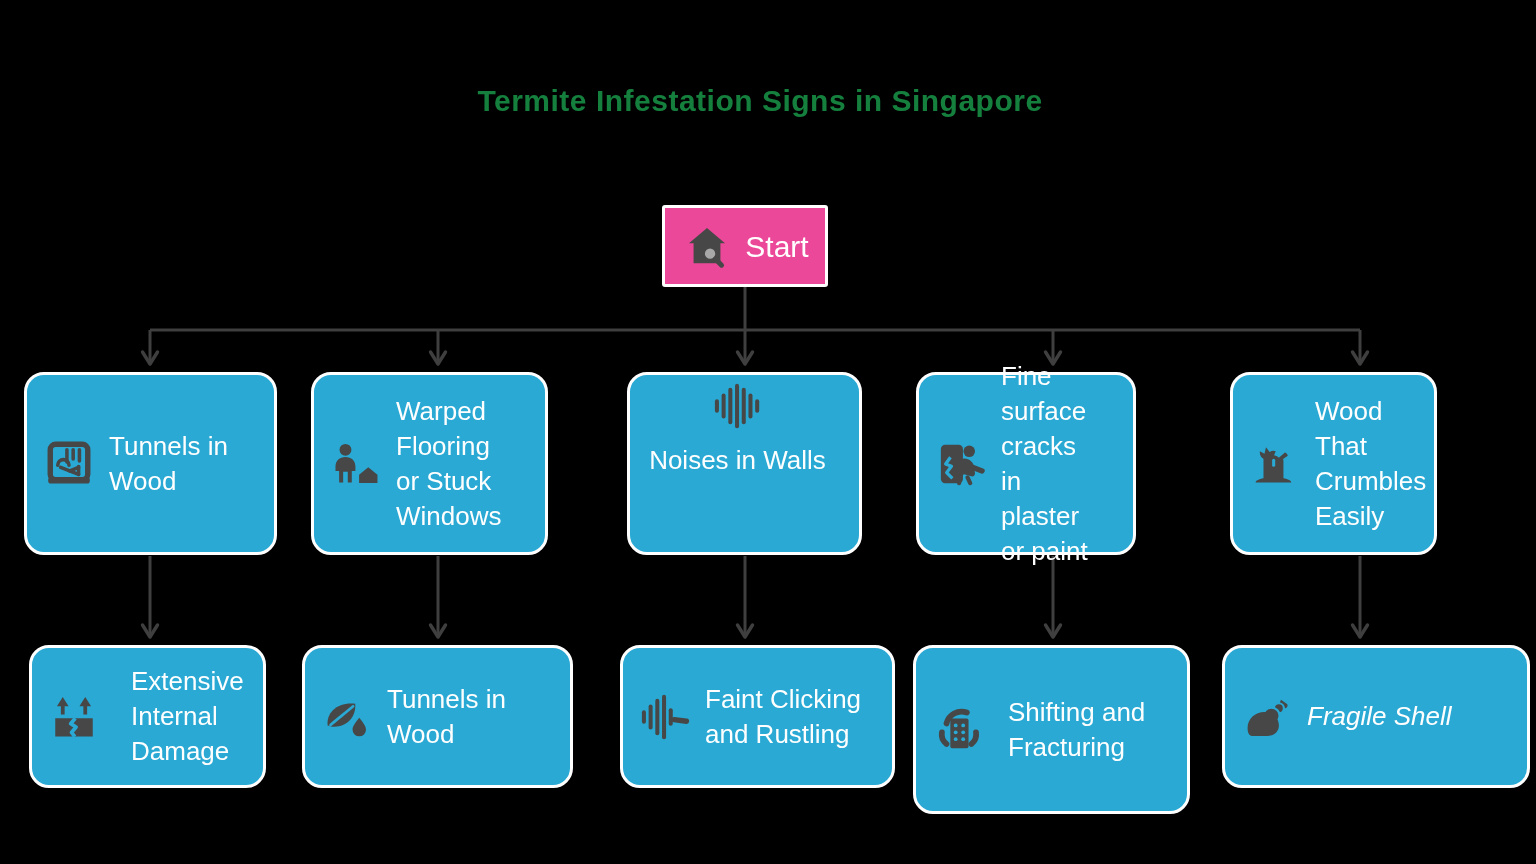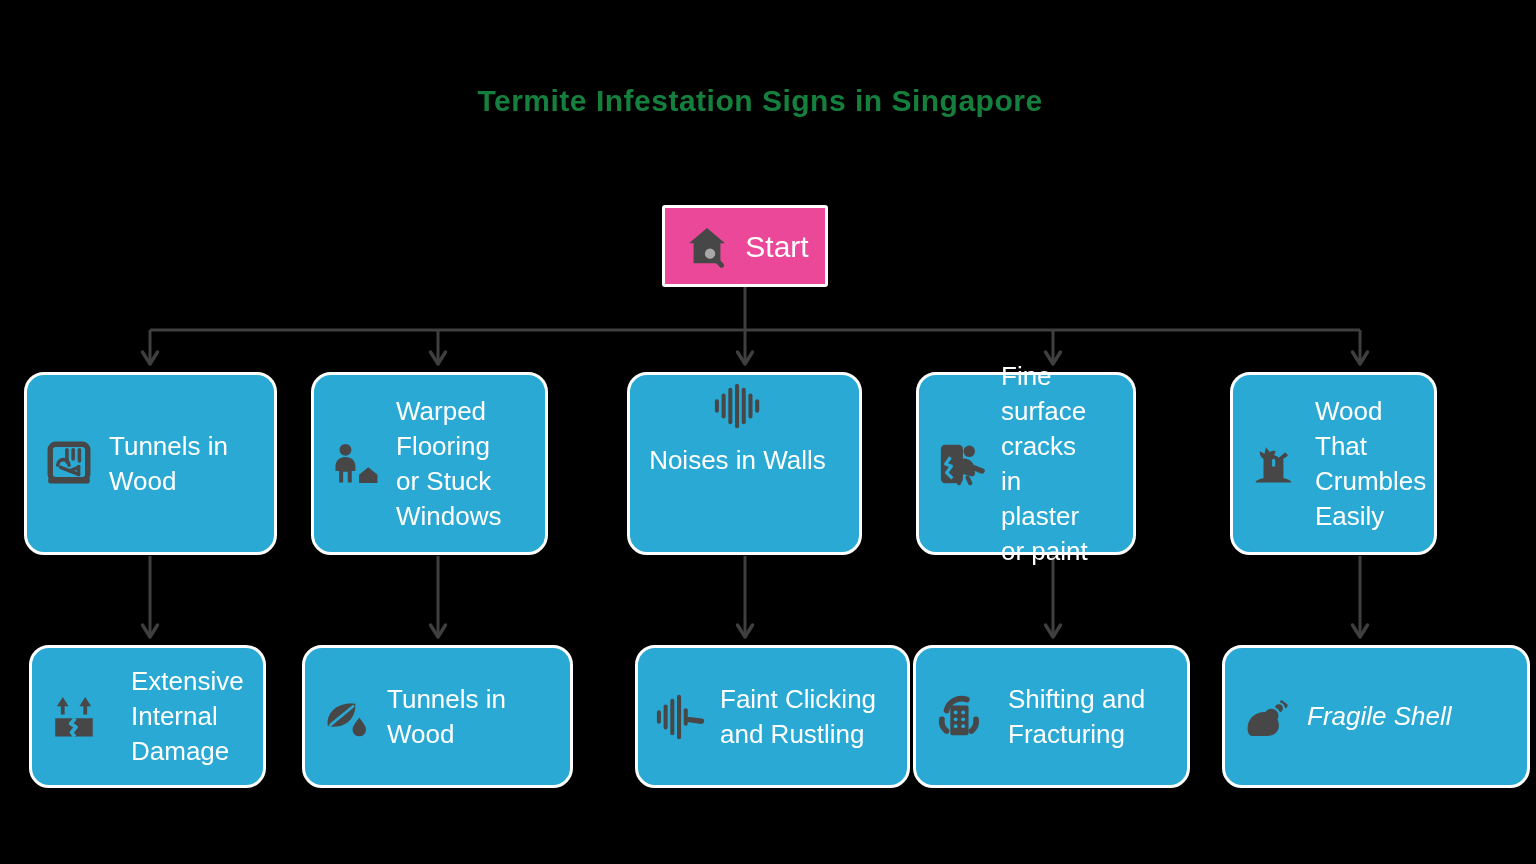--- a/index.html
+++ b/index.html
@@ -204,37 +204,37 @@
     <span class="icon">
       <svg width="50" height="46" viewBox="0 0 26 24">
         <path d="M2.9,16.4 C2.1,9.8 8,4.1 17.3,5.1 C17.9,12.8 11.8,17.9 4.7,16.9 Z" fill="currentColor"></path>
         <path d="M4.4,16.2 C8,13 12,10 16.2,6.4" fill="none" stroke="#29A9D4" stroke-width="1.4" stroke-linecap="round"></path>
         <path d="M19.4,12.4 c2.4,2.9 3.5,4.6 3.5,6.2 a3.5,3.5 0 0 1 -7,0 c0,-1.6 1.1,-3.3 3.5,-6.2 z" fill="currentColor"></path>
       </svg>
     </span>
     <span class="label">Tunnels in Wood</span>
   </div>
 
-  <div class="node blue" style="left:635px; top:645px; width:275px; height:143px;">
+  <div class="node blue" style="left:620px; top:645px; width:275px; height:143px;">
     <span class="icon">
       <svg width="50" height="46" viewBox="0 0 26 24">
         <g stroke="currentColor" stroke-width="2.1" stroke-linecap="round">
           <line x1="2" y1="9.5" x2="2" y2="14.5"></line>
           <line x1="5.5" y1="6.5" x2="5.5" y2="17.5"></line>
           <line x1="9" y1="3.5" x2="9" y2="20.5"></line>
           <line x1="12.5" y1="1.5" x2="12.5" y2="22.5"></line>
           <line x1="16" y1="8.5" x2="16" y2="15.5"></line>
         </g>
         <path d="M17.8,13.4 L24.2,14.2" stroke="currentColor" stroke-width="2.8" stroke-linecap="round"></path>
       </svg>
     </span>
     <span class="label">Faint Clicking and Rustling</span>
   </div>
 
-  <div class="node blue" style="left:913px; top:645px; width:277px; height:143px;gap:24px;">
+  <div class="node blue" style="left:913px; top:645px; width:277px; height:169px;gap:24px;">
     <span class="icon">
       <svg width="50" height="46" viewBox="0 0 26 24">
         <rect x="9" y="6" width="9.5" height="15.5" rx="1" fill="currentColor"></rect>
         <g fill="#29A9D4">
           <circle cx="11.8" cy="9.6" r="1"></circle>
             <circle cx="15.7" cy="9.6" r="1"></circle>
           <circle cx="11.8" cy="13.2" r="1"></circle>
             <circle cx="15.7" cy="13.2" r="1"></circle>
           <circle cx="11.8" cy="16.8" r="1"></circle>
             <circle cx="15.7" cy="16.8" r="1"></circle>

